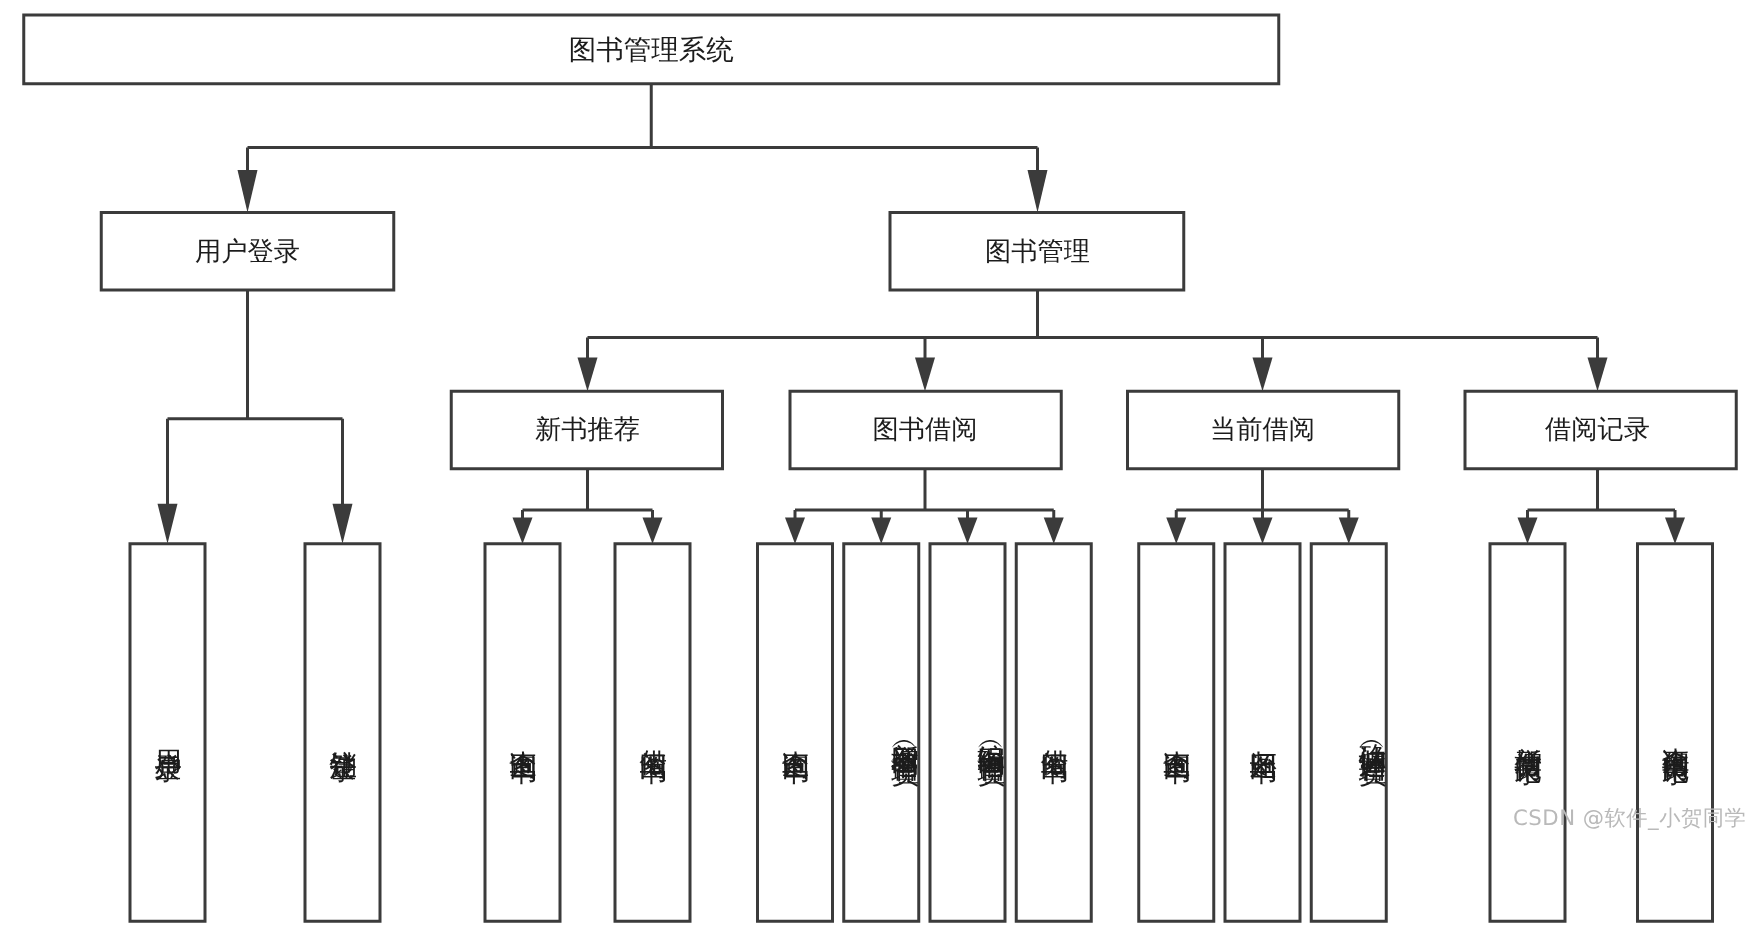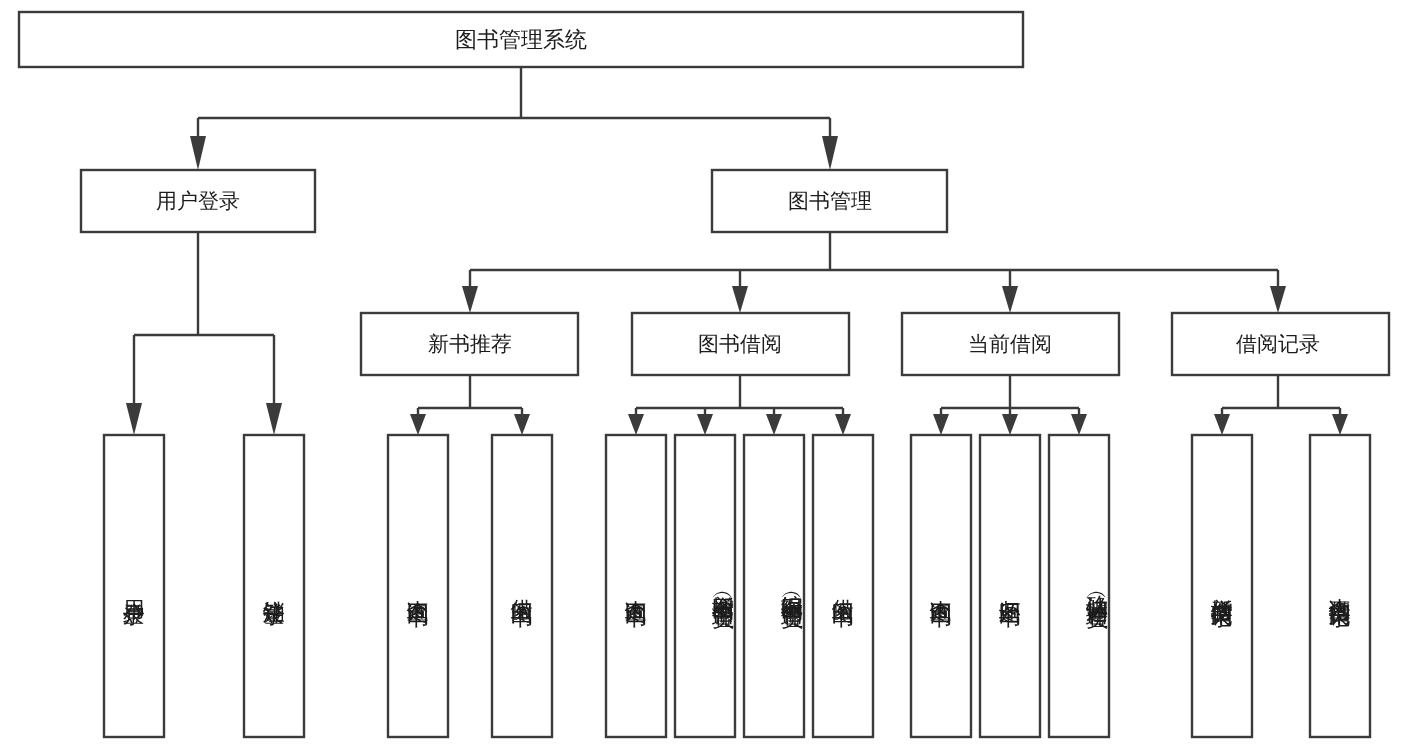--- a/index.html
+++ b/index.html
@@ -209,13 +209,14 @@
   <div class="vlabel" style="left:744px; top:435px; width:60px; height:302px; display:flex; align-items:flex-start; justify-content:center;">编辑图书（管理员）</div>
   <div class="vlabel" style="left:813px; top:435px; width:60px; height:302px; display:flex; align-items:center; justify-content:center;">借阅图书</div>
 
   <div class="vlabel" style="left:911px; top:435px; width:60px; height:302px; display:flex; align-items:center; justify-content:center;">查询图书</div>
   <div class="vlabel" style="left:980px; top:435px; width:60px; height:302px; display:flex; align-items:center; justify-content:center;">归还图书</div>
   <div class="vlabel" style="left:1049px; top:435px; width:60px; height:302px; display:flex; align-items:flex-start; justify-content:center;">确认归还（管理员）</div>
 
   <div class="vlabel" style="left:1192px; top:435px; width:60px; height:302px; display:flex; align-items:center; justify-content:center;">新增借阅记录</div>
   <div class="vlabel" style="left:1310px; top:435px; width:60px; height:302px; display:flex; align-items:center; justify-content:center;">查询借阅记录</div>
 
+  <div class="watermark">CSDN @软件_小贺同学</div>
 </div>
 
 </body></html>

